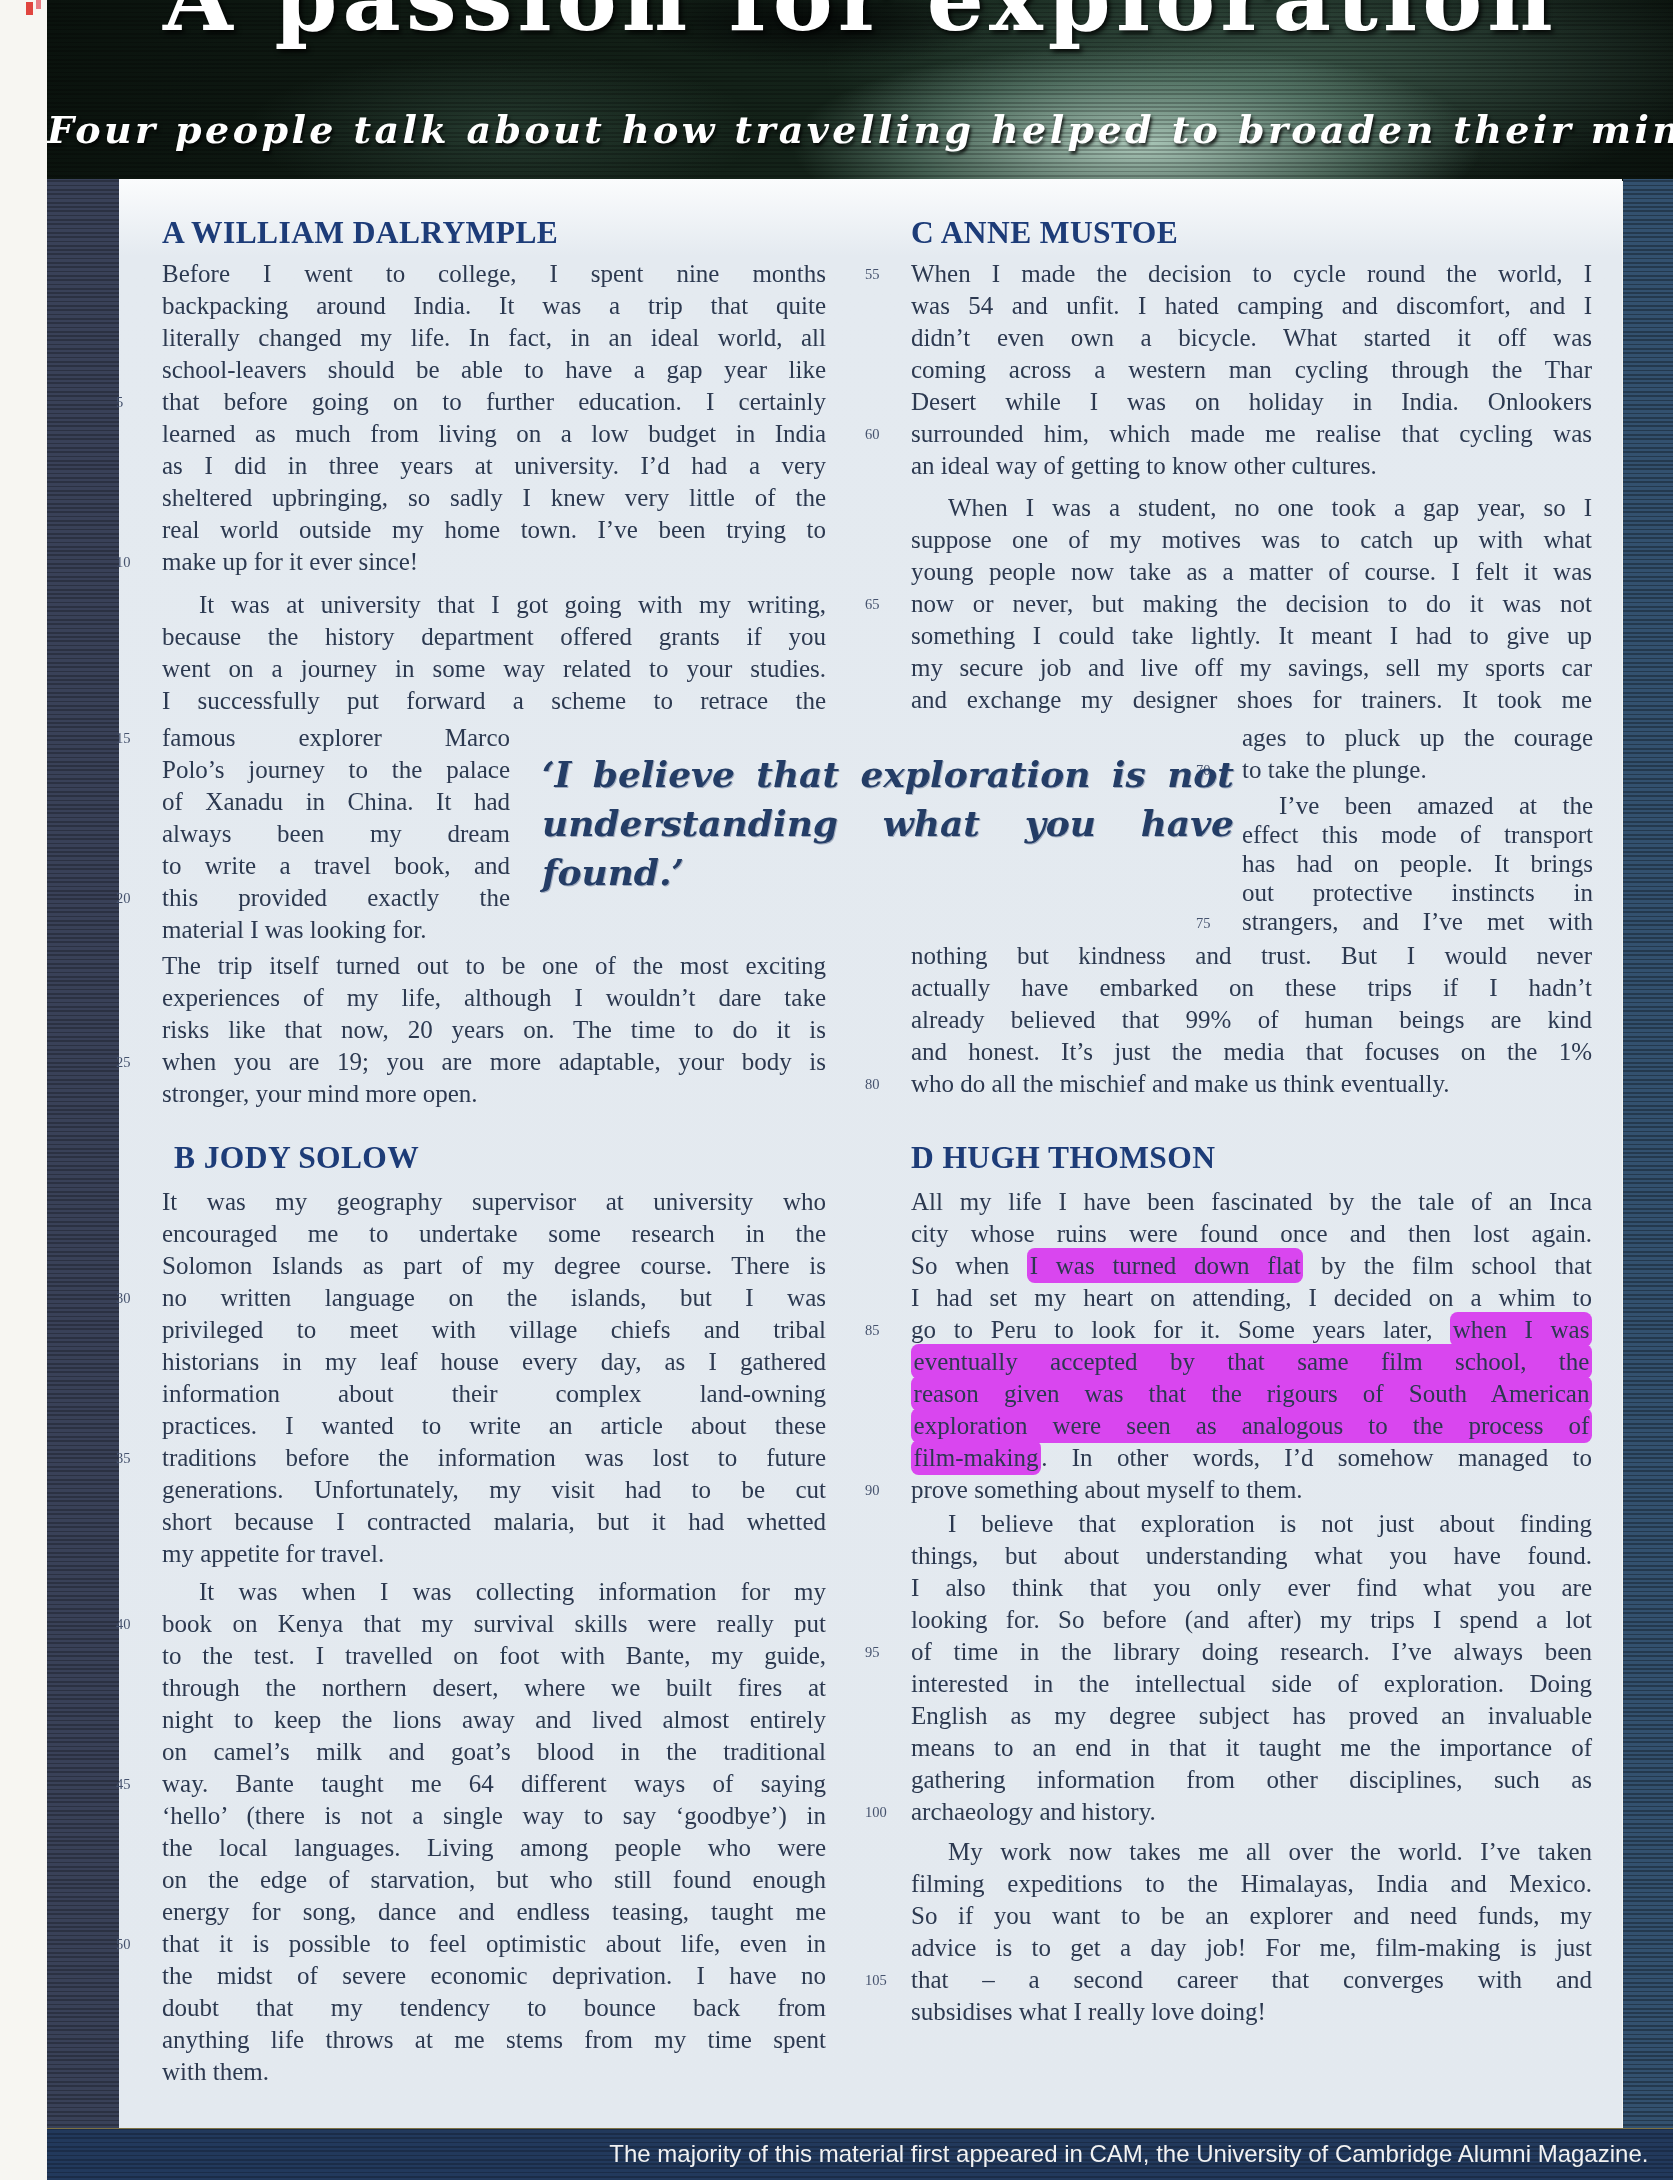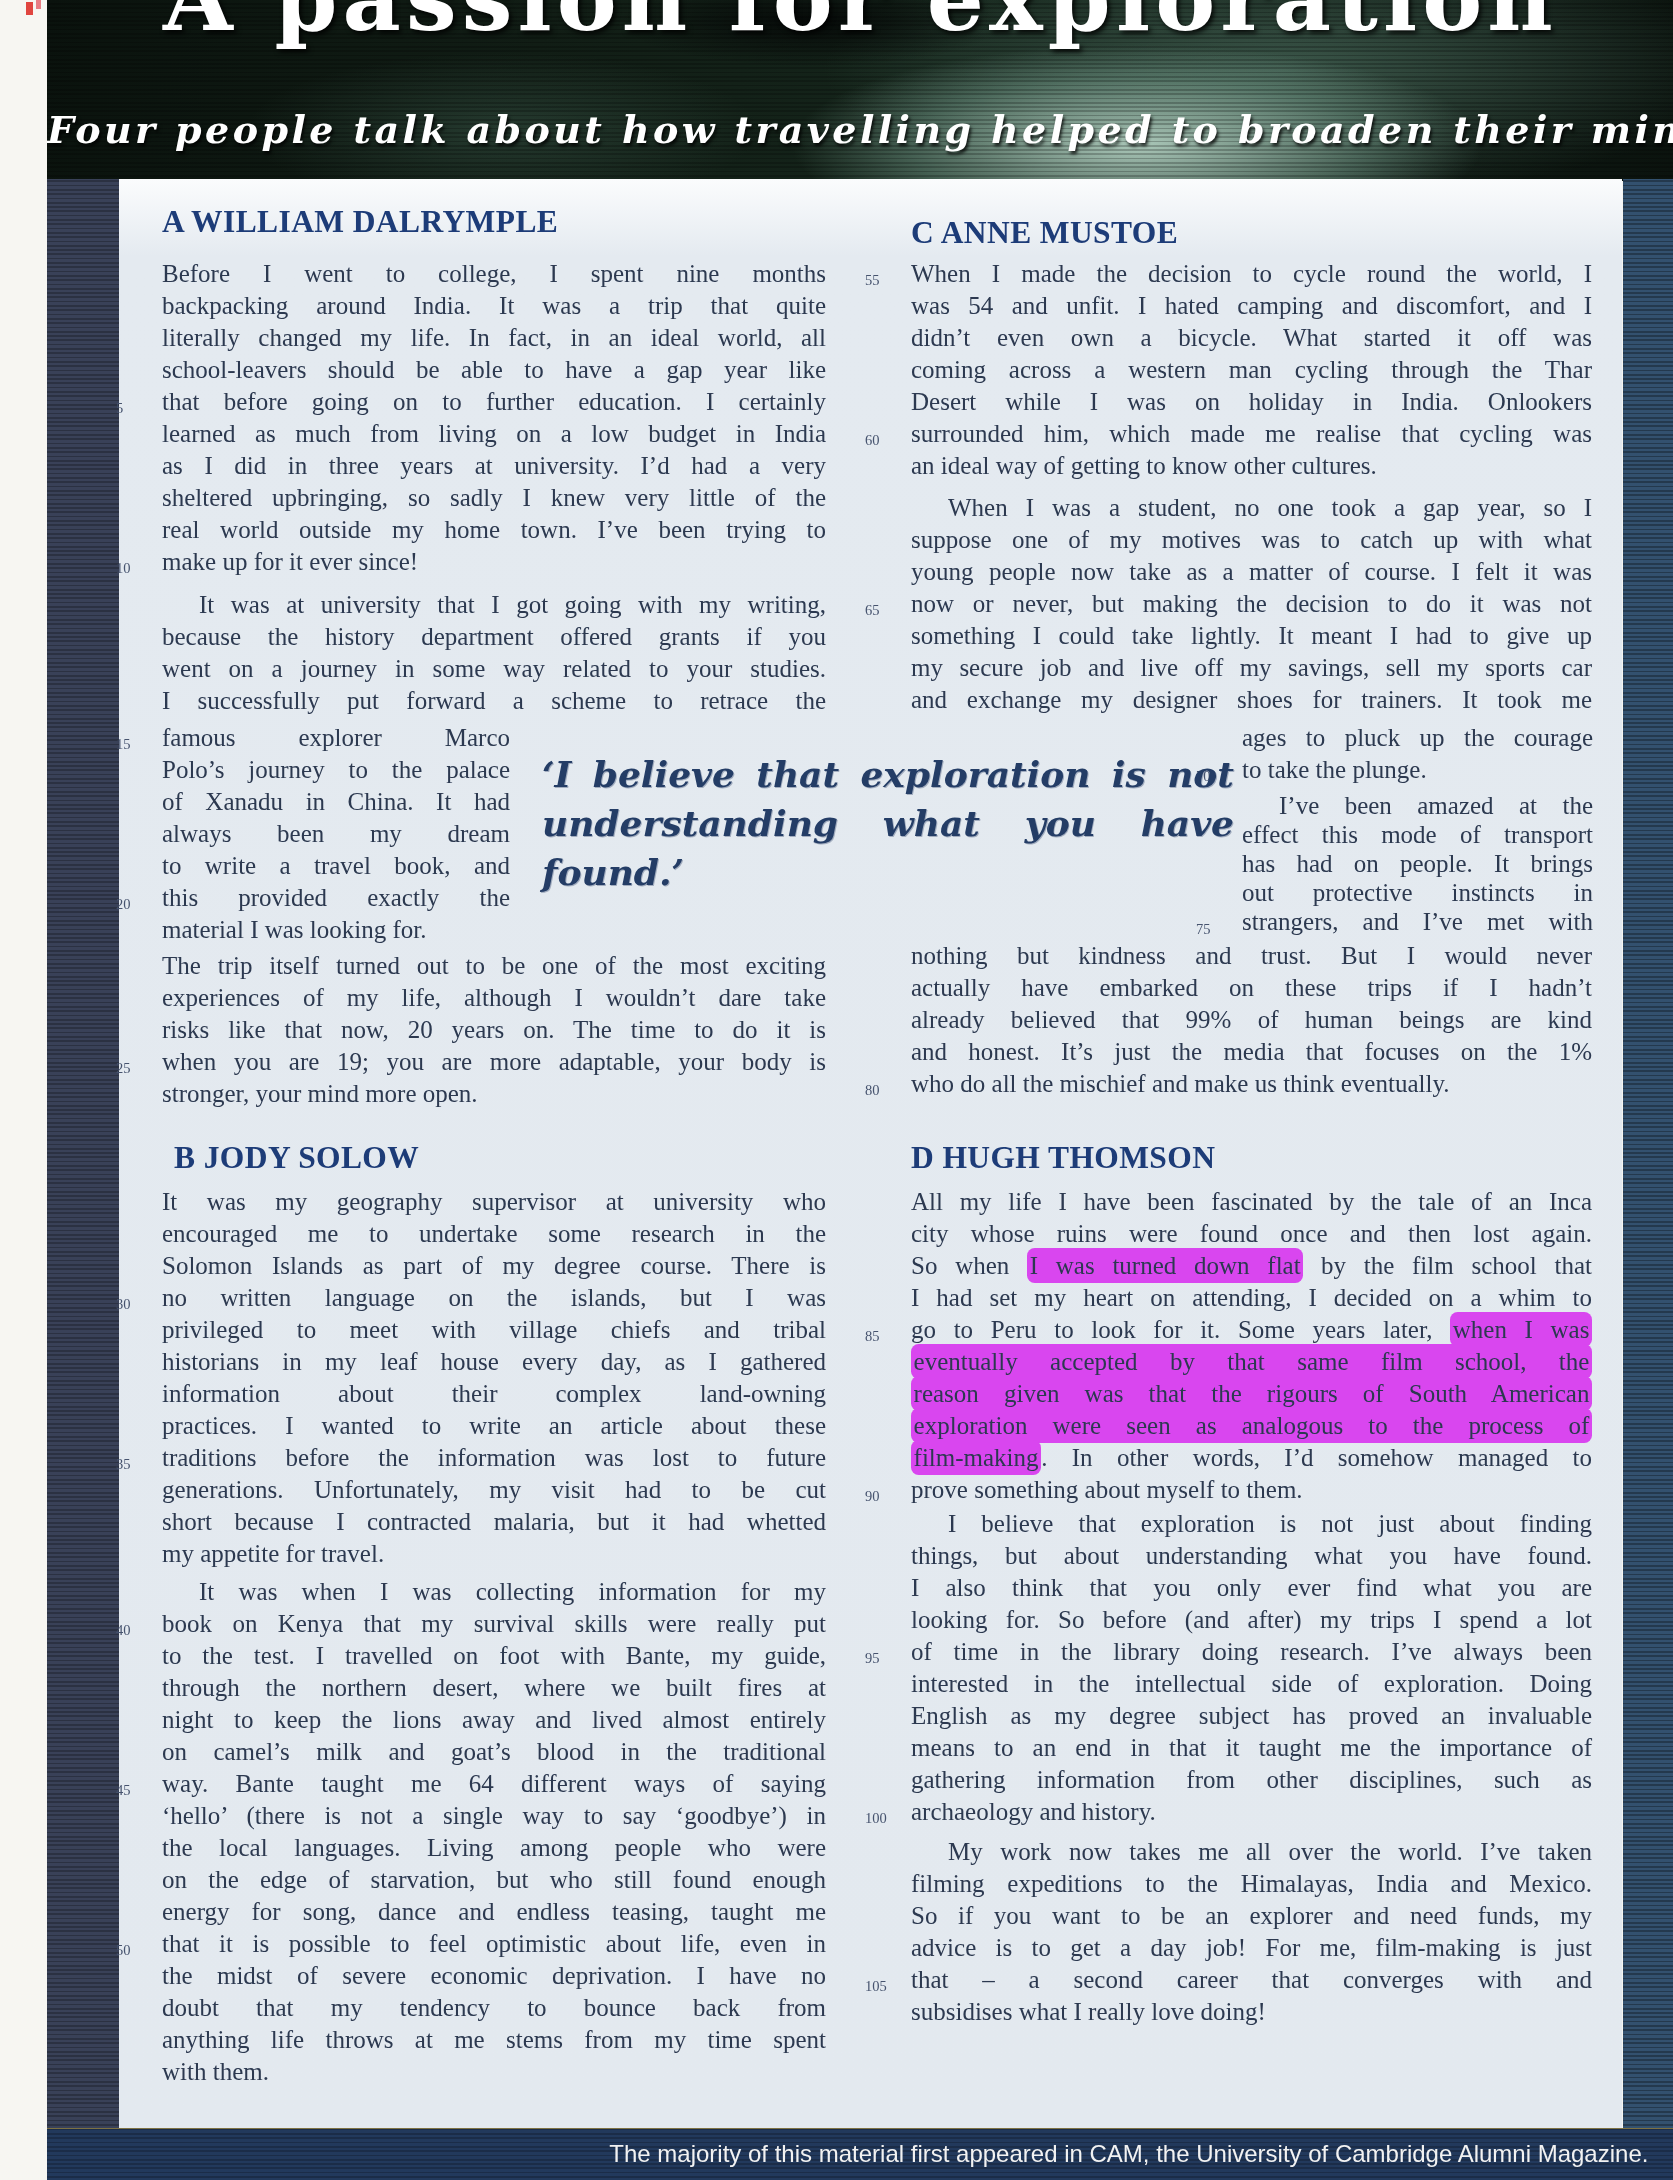--- a/index.html
+++ b/index.html
@@ -39,37 +39,37 @@
       letter-spacing:0.4px;white-space:nowrap;z-index:3;}
   .tblock{position:absolute;font-size:25px;color:#2c3950;z-index:3;}
   .lcol{left:162px;width:664px;}
   .rcol{left:911px;width:681px;}
   .nleft{left:162px;width:348px;}
   .nright{left:1242px;width:351px;}
   .tline{position:relative;height:32px;line-height:32px;text-align:justify;text-align-last:justify;}
   .lh34 .tline{height:29px;line-height:29px;}
   .tline.last{text-align-last:left;}
   .tline.ind{text-indent:37px;}
-  .lnum{position:absolute;left:-46px;top:12px;width:37px;text-align:right;font-size:14.5px;
+  .lnum{position:absolute;left:-46px;top:6px;width:37px;text-align:right;font-size:14.5px;
       line-height:20.4px;color:#46536e;text-indent:0;}
   .hl{background:#d946ef;padding:4.3px 2.6px;border-radius:7.7px;box-decoration-break:clone;
       -webkit-box-decoration-break:clone;}
   
   .pull-quote{position:absolute;left:542px;top:750px;width:692px;z-index:4;}
   .q-line{height:49px;line-height:49px;text-align:justify;text-align-last:justify;
       font-family:"DejaVu Serif",serif;font-weight:bold;font-style:italic;font-size:36px;
       color:#243d66;text-shadow:0.9px 0.9px 0 rgba(40,60,100,.35);}
   
   .footer-bar{position:absolute;left:47px;top:2128px;width:1627px;height:53px;background:#22395c;
       border-top:1.7px solid #7d7142;
       background-image:repeating-linear-gradient(0deg, rgba(0,0,0,.22) 0 1.7px, transparent 1.7px 4.3px);}
   .credit{position:absolute;right:25.6px;top:0;height:53px;line-height:49px;color:#f2f2f2;
       font-family:"Liberation Sans",sans-serif;font-size:24px;}
   
-  #a-head{left:162px;top:204px;} #c-head{left:911px;top:215px;}
+  #a-head{left:162px;top:215px;} #c-head{left:911px;top:215px;}
   #b-head{left:174px;top:1140px;} #d-head{left:911px;top:1140px;}
   #a-p1{top:258px;} #a-p2a{top:589px;} #a-p2b{top:722px;} #a-p3{top:950px;}
   #b-p1{top:1186px;} #b-p2{top:1576px;}
   #c-p1{top:258px;} #c-p2a{top:492px;} #c-p2b{top:722px;} #c-p3a{top:791px;} #c-p3b{top:940px;}
   #d-p1{top:1186px;} #d-p2{top:1508px;} #d-p3{top:1836px;}
 </style>
 </head>
 <body>
 
 <div class="page">

